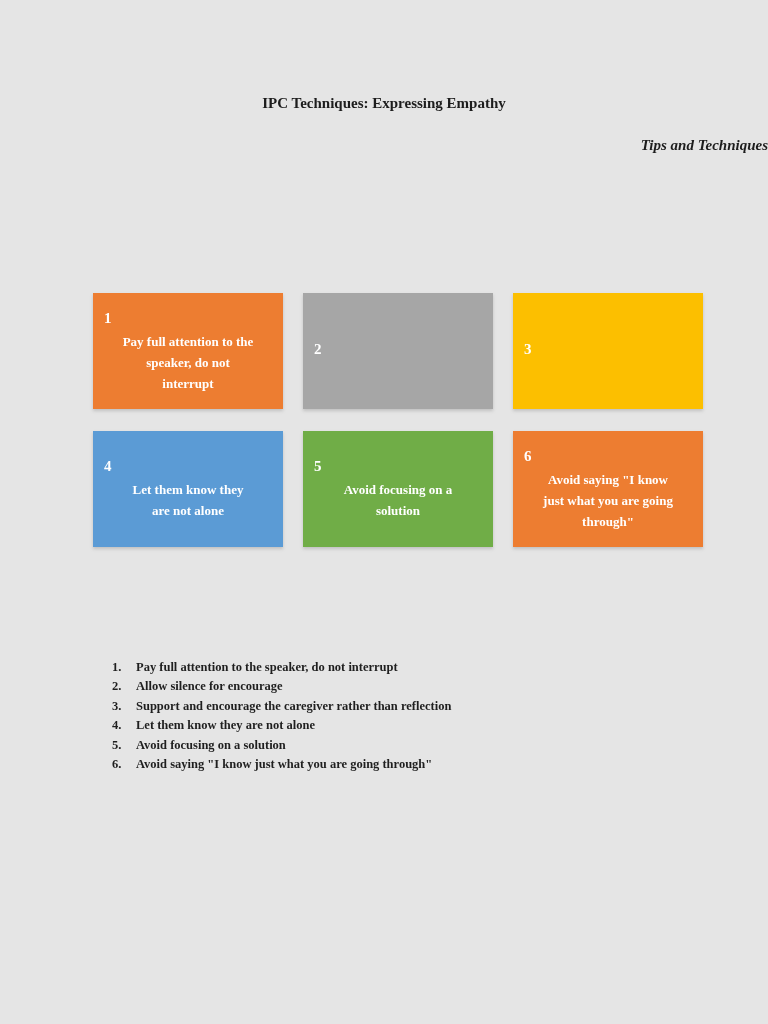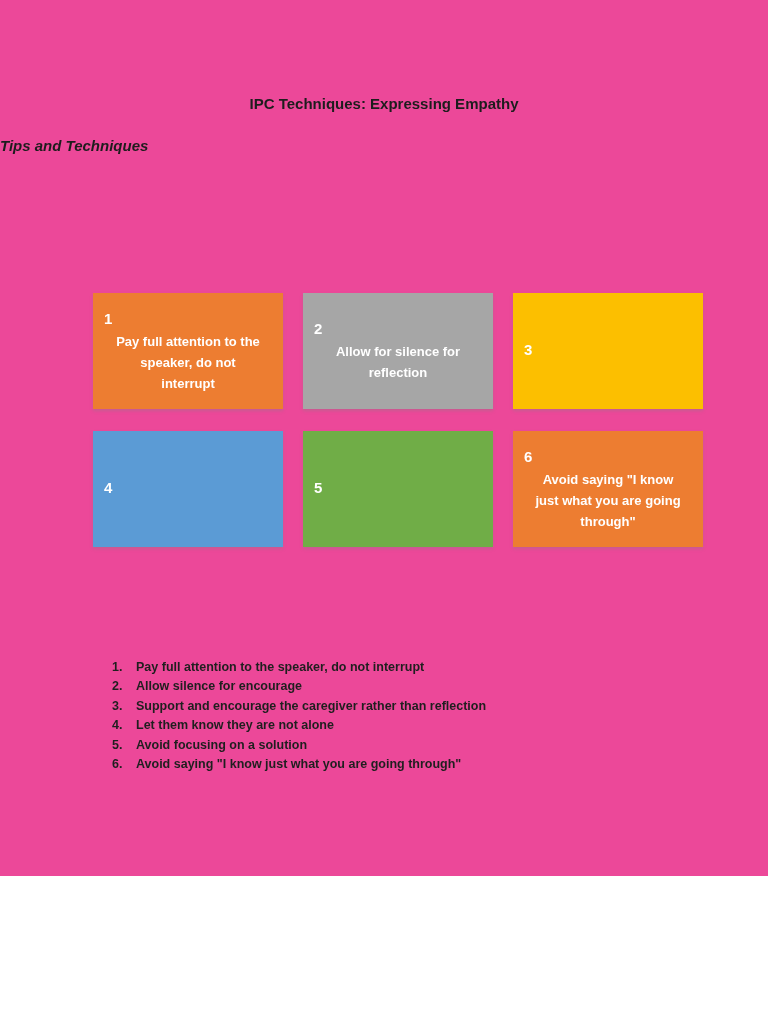--- a/index.html
+++ b/index.html
@@ -3,42 +3,42 @@
 <meta charset="utf-8">
 <style>
   html, body {
     margin: 0;
     padding: 0;
     background: #ffffff;
   }
   .page {
     position: relative;
     width: 768px;
-    height: 876px;
-    background: #ec4899;
-    font-family: Liberation Sans, sans-serif;
+    height: 1024px;
+    background: #e5e5e5;
+    font-family: Liberation Serif, serif;
     overflow: hidden;
   }
   .doc-title {
     position: absolute;
     top: 95px;
     left: 0;
     width: 768px;
     text-align: center;
     font-size: 15px;
     line-height: 17px;
     font-weight: bold;
     color: #1d1d1d;
   }
   .doc-subtitle {
     position: absolute;
     top: 137px;
     left: 0;
     width: 768px;
-    text-align: left;
+    text-align: right;
     font-size: 15px;
     line-height: 17px;
     font-weight: bold;
     font-style: italic;
     color: #1d1d1d;
   }
   .smartart-grid {
     position: absolute;
     left: 93px;
     top: 293px;
@@ -104,34 +104,36 @@
 
     <div class="box" style="background-color: rgb(237, 125, 49);">
       <div class="box-number">1</div>
       <div class="box-text">Pay full attention to the
 speaker, do not
 interrupt</div>
     </div>
 
     <div class="box" style="background-color: rgb(166, 166, 166);">
       <div class="box-number">2</div>
-      <div class="box-text">Allow for silence for
-reflection</div>
     </div>
 
     <div class="box" style="background-color: rgb(252, 191, 0);">
       <div class="box-number">3</div>
     </div>
 
     <div class="box" style="background-color: rgb(91, 155, 213);">
       <div class="box-number">4</div>
+      <div class="box-text">Let them know they
+are not alone</div>
     </div>
 
     <div class="box" style="background-color: rgb(112, 173, 71);">
       <div class="box-number">5</div>
+      <div class="box-text">Avoid focusing on a
+solution</div>
     </div>
 
     <div class="box" style="background-color: rgb(237, 125, 49);">
       <div class="box-number">6</div>
       <div class="box-text">Avoid saying "I know
 just what you are going
 through"</div>
     </div>
 
   </div>

